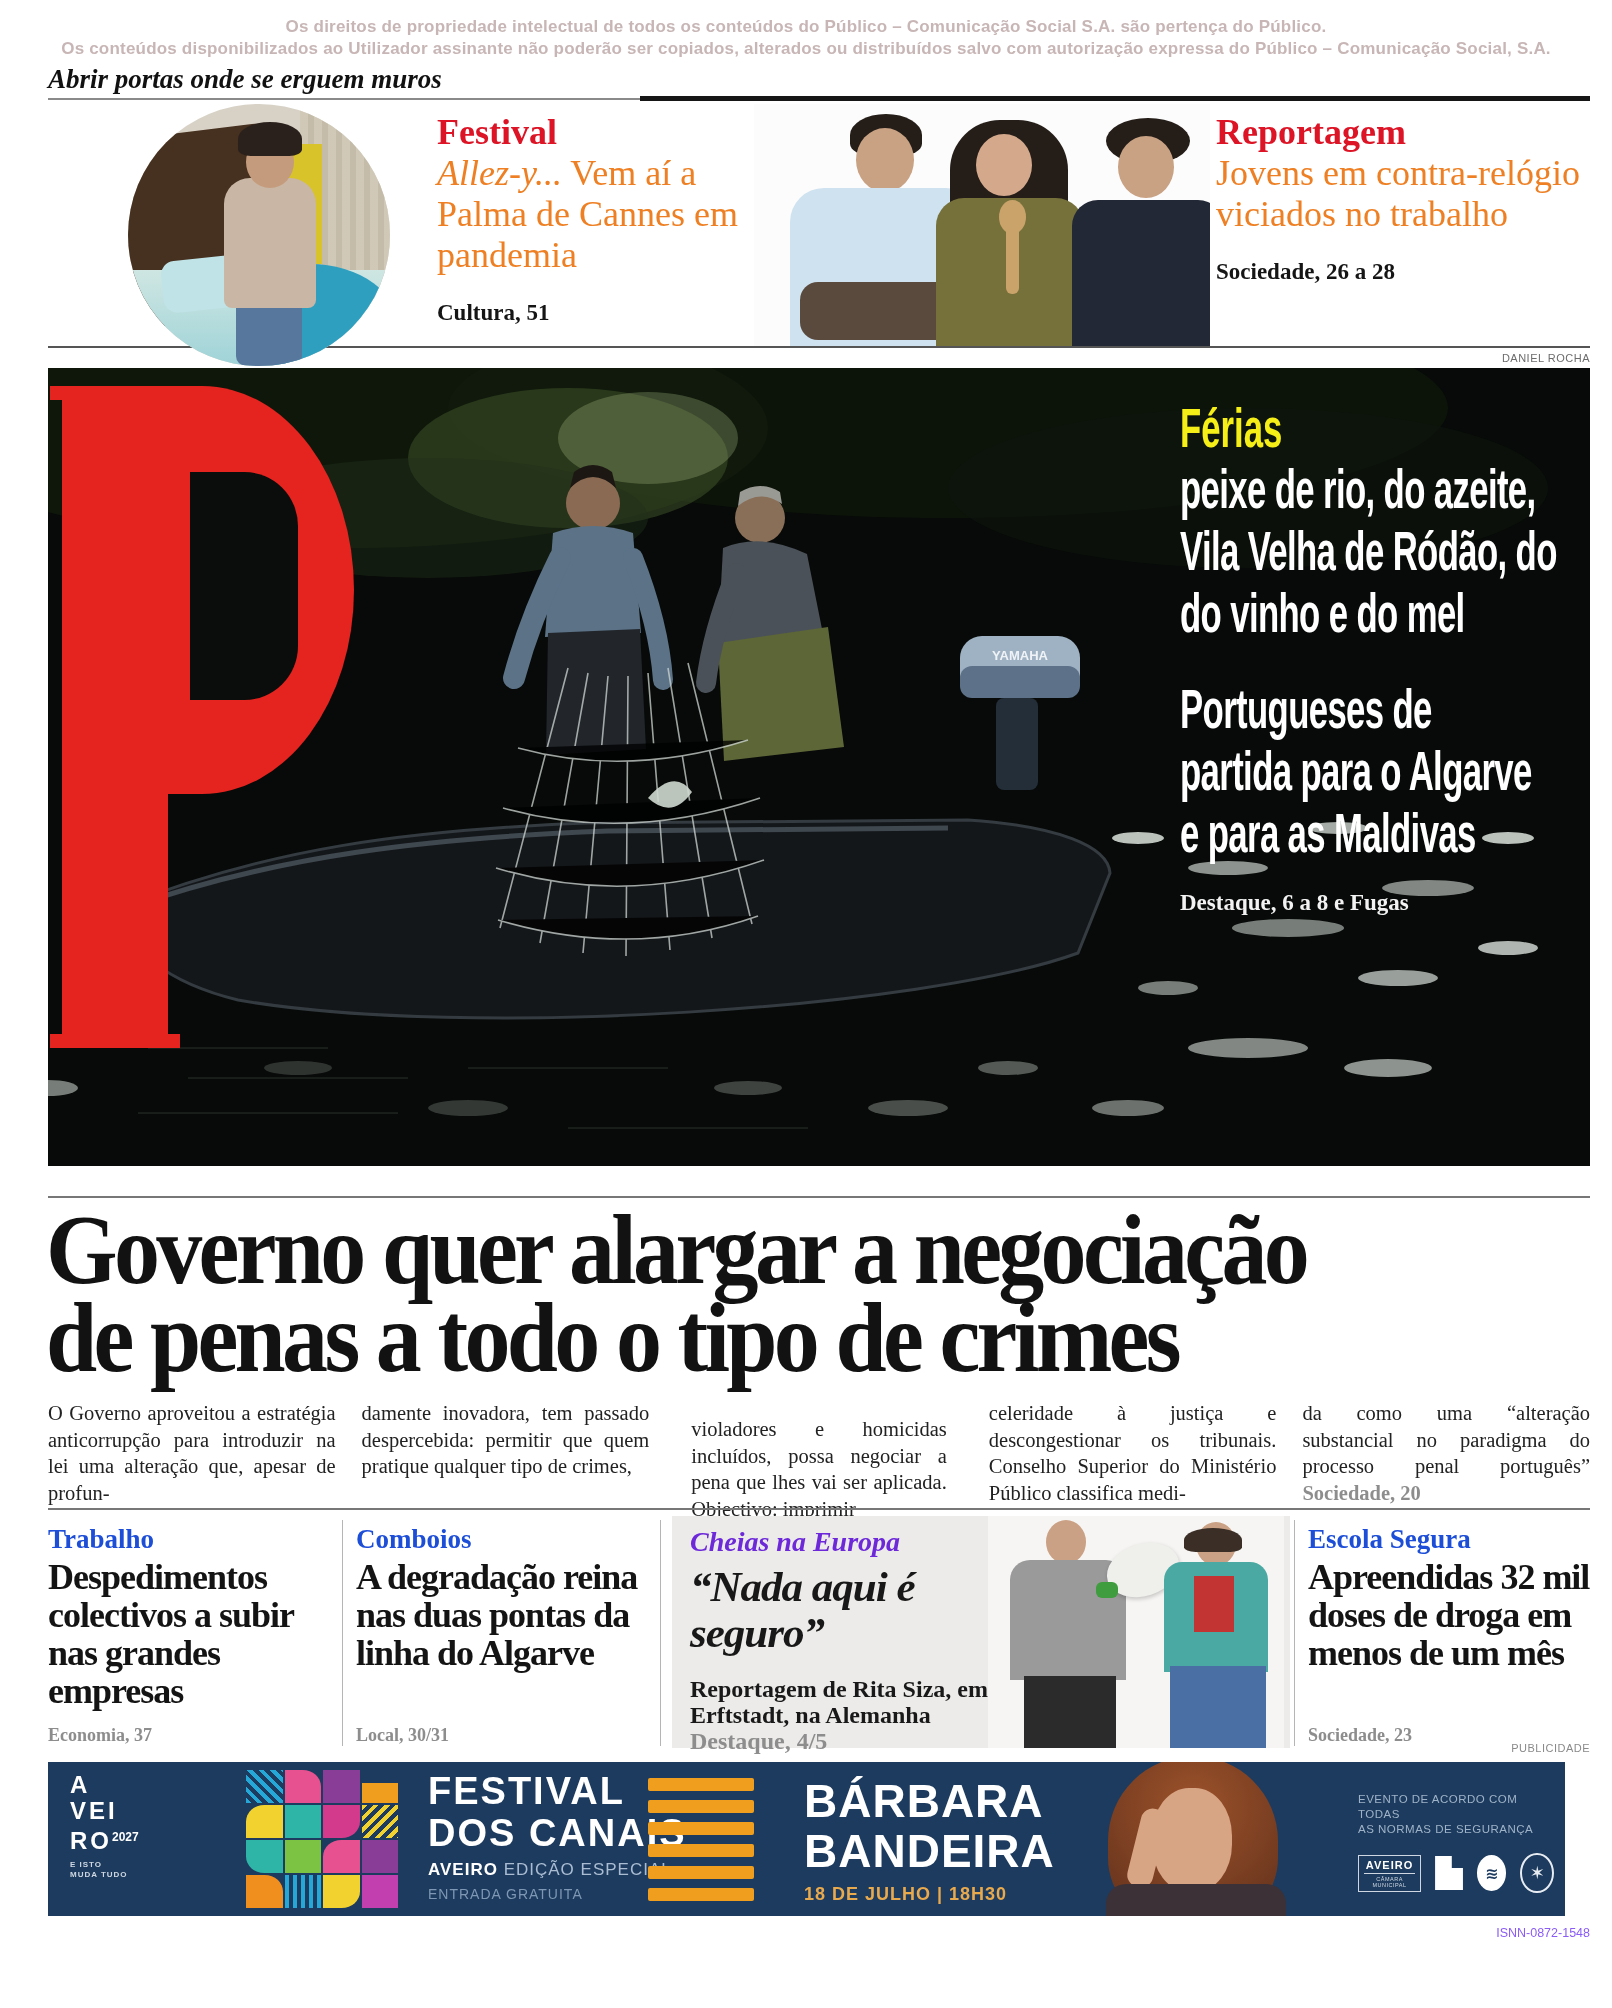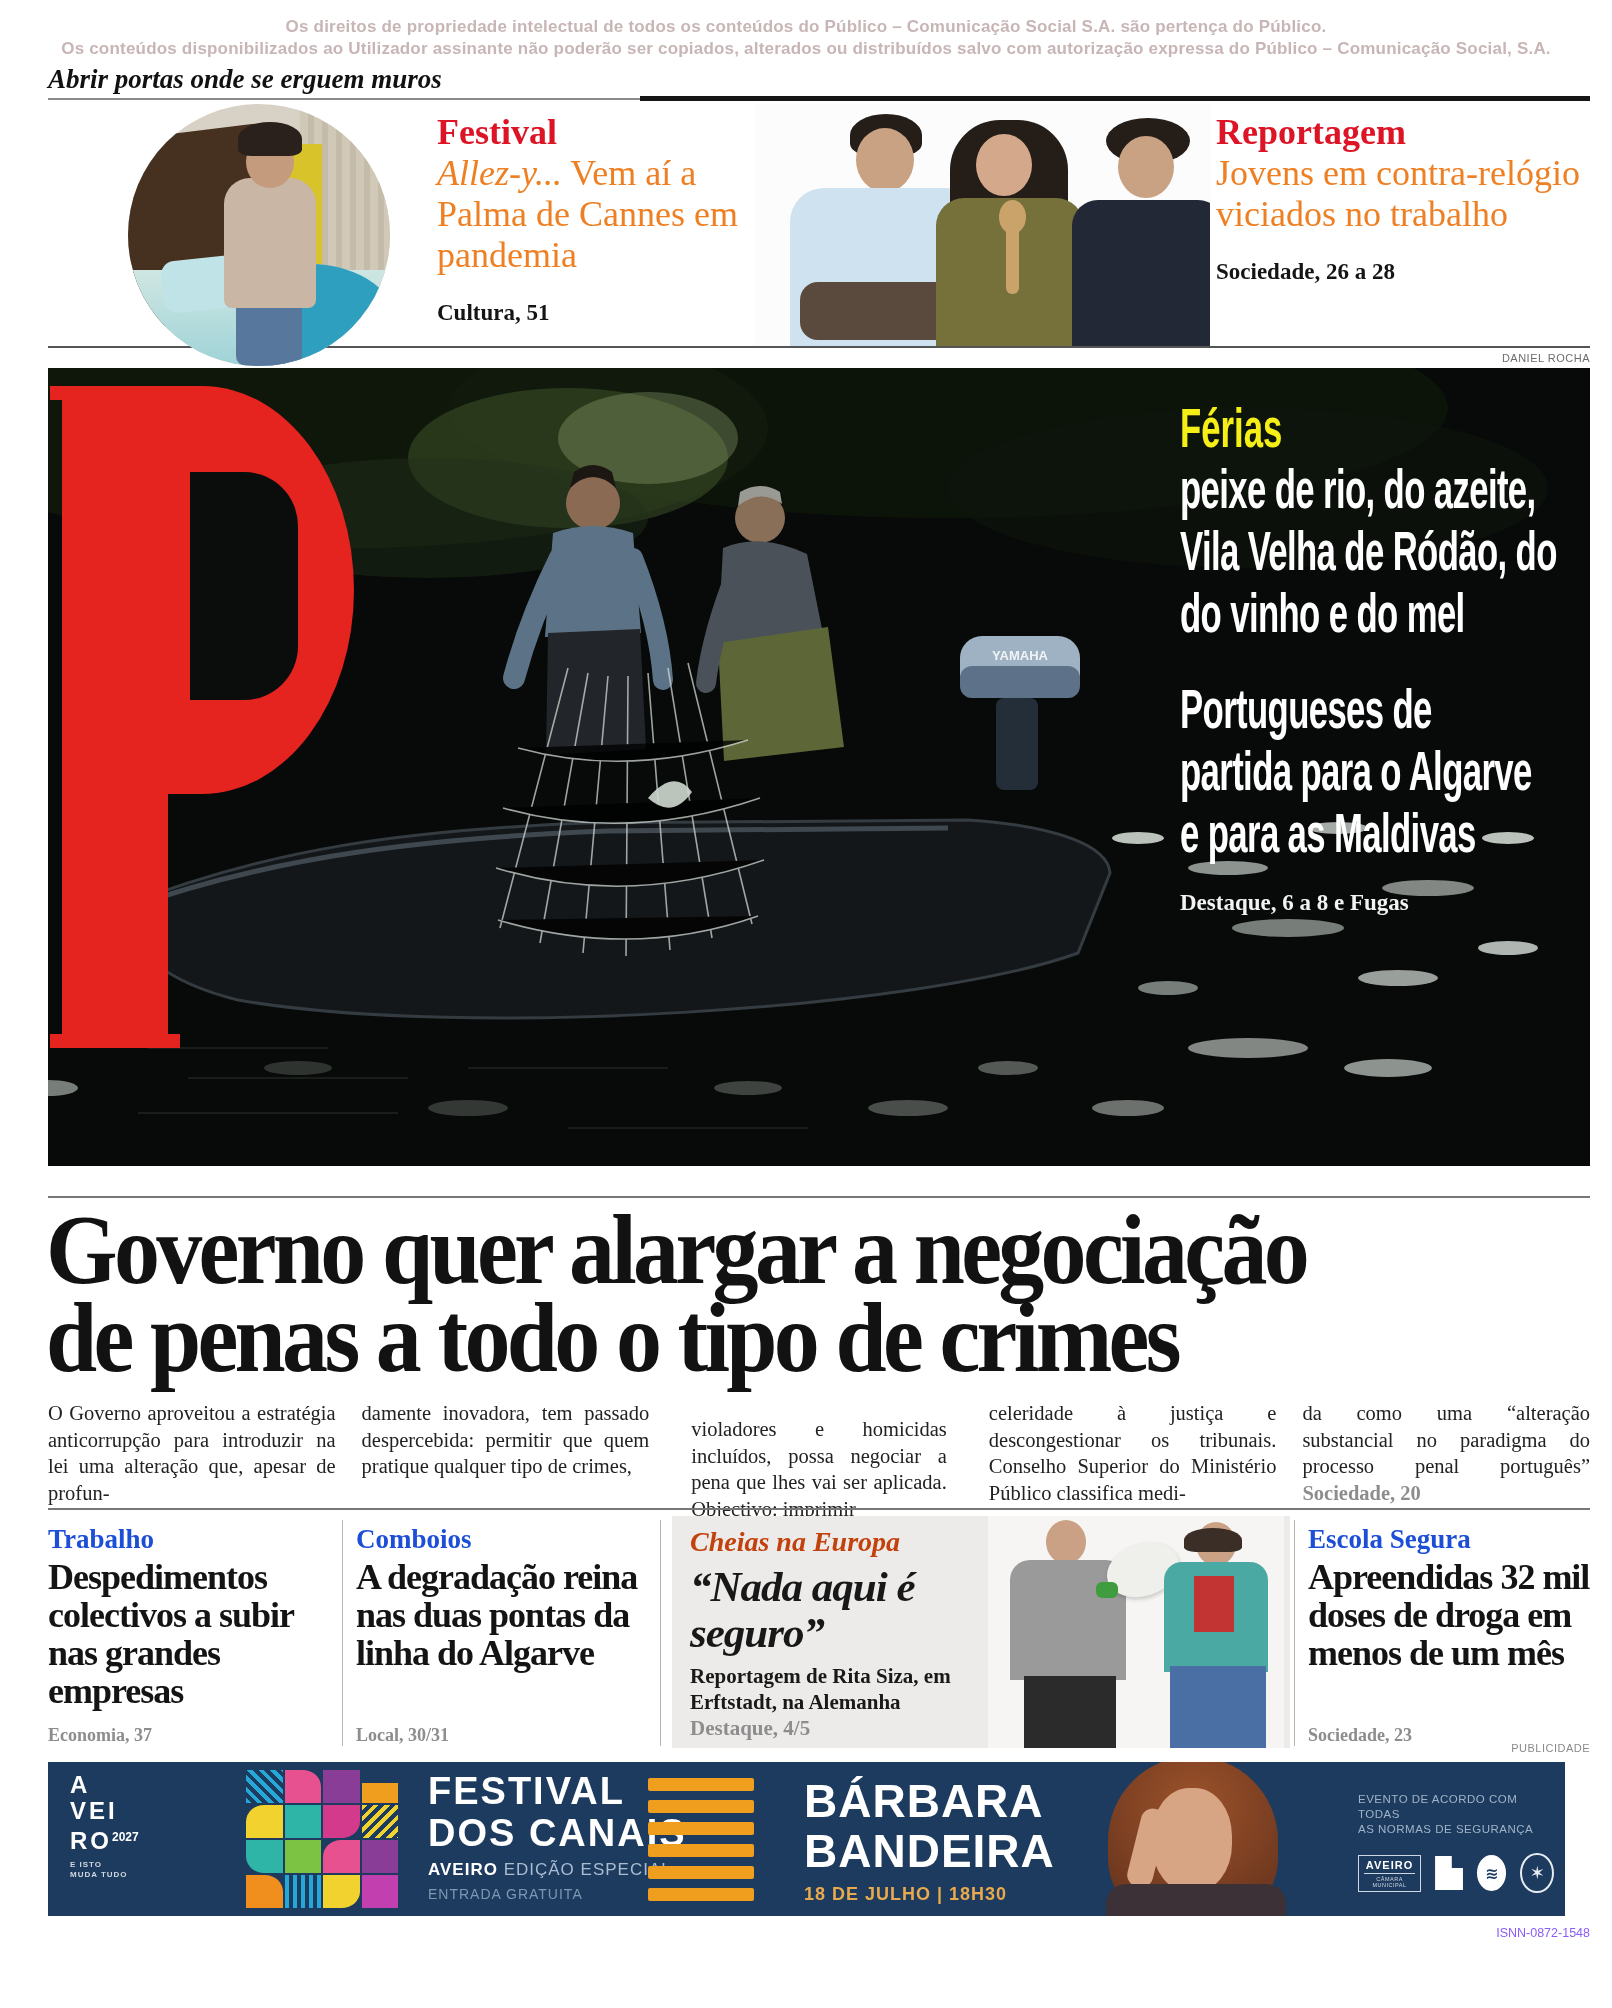--- a/index.html
+++ b/index.html
@@ -80,23 +80,23 @@
   .brief .kicker{font-size:27px;line-height:30px;font-weight:700;color:#1d4ed8;}
   .brief .title{margin-top:4px;font-size:36px;line-height:38px;font-weight:700;letter-spacing:-1px;color:#141414;}
   .brief .ref{position:absolute;bottom:0;left:0;font-size:18px;font-weight:700;color:#8d8d8d;}
   .brief{position:absolute;top:1524px;height:222px;}
   .b1{left:48px;width:284px;}
   .b2{left:356px;width:292px;}
   .b4{left:1308px;width:282px;}
   .vdiv{position:absolute;top:1520px;height:226px;width:0;border-left:1px solid #b5b5b5;}
   .cheias-box{position:absolute;left:672px;top:1516px;width:618px;height:232px;background:#ecebe9;}
   .cheias-text{position:absolute;left:18px;top:10px;width:300px;}
-  .cheias-text .kicker{font-size:28px;font-weight:700;font-style:italic;color:#c2410c;}
+  .cheias-text .kicker{font-size:28px;font-weight:700;font-style:italic;color:#6d28d9;}
   .cheias-text .title{margin-top:6px;font-size:43px;line-height:46px;font-weight:700;font-style:italic;color:#181818;letter-spacing:-1px;}
-  .cheias-text .byline{margin-top:7px;font-size:21px;line-height:26px;font-weight:700;color:#191919;}
+  .cheias-text .byline{margin-top:20px;font-size:24px;line-height:26px;font-weight:700;color:#191919;}
   
   .cheias-photo{position:absolute;right:6px;top:0;width:296px;height:232px;background:#f6f5f3;overflow:hidden;}
   .chp-head{position:absolute;border-radius:50%;background:#caa184;}
   
   .pub-label{position:absolute;top:1742px;right:22px;font-family:"Liberation Sans",sans-serif;font-size:11px;color:#8a8a8a;letter-spacing:.5px;}
   .banner{position:absolute;left:48px;top:1762px;width:1517px;height:154px;background:#1d3b5e;overflow:hidden;
           font-family:"Liberation Sans","DejaVu Sans",sans-serif;color:#fff;}
   .av-logo{position:absolute;left:22px;top:10px;font-weight:700;line-height:26px;font-size:24px;letter-spacing:3px;}
   .av-year{font-size:12px;letter-spacing:0;vertical-align:8px;}
   .av-tag{margin-top:6px;font-size:8px;line-height:10px;letter-spacing:1px;color:#cfd8e2;}

